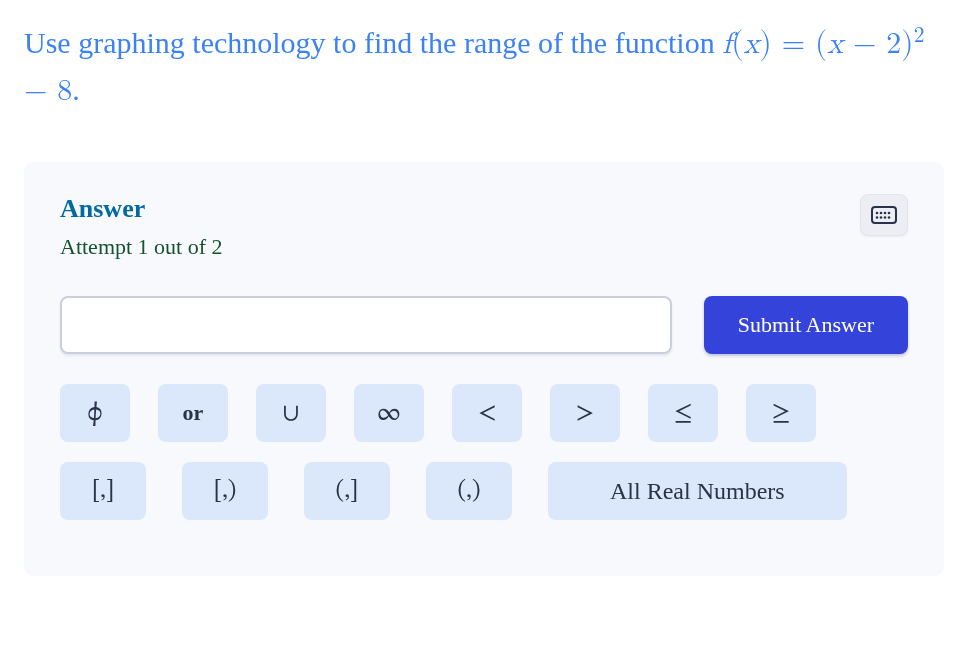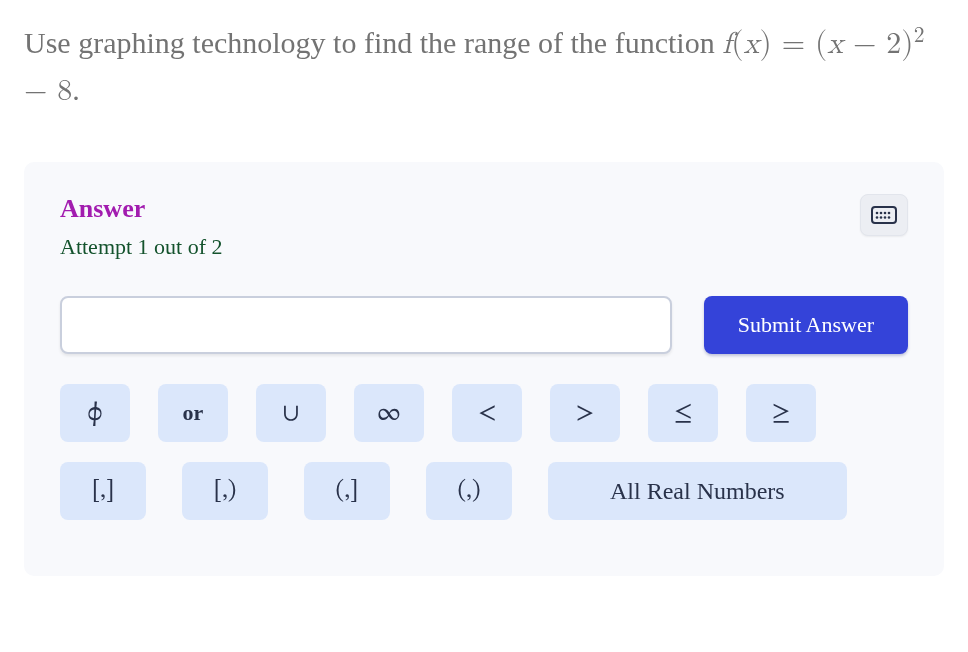--- a/index.html
+++ b/index.html
@@ -6,21 +6,21 @@
   body {
     font-family: Georgia, 'Times New Roman', serif;
     background: #fff;
     color: #1a1a2e;
     padding: 20px 24px;
     width: 968px;
   }
   .question {
     font-size: 30px;
     line-height: 1.5;
-    color: #737373;
+    color: #3b82f6;
     margin-bottom: 48px;
   }
   .math {
     font-family: 'Latin Modern Math', 'STIX Two Math', 'Cambria Math', Georgia, serif;
     font-style: normal;
   }
   .math .var { font-style: italic; }
   .math .paren { font-size: 1.05em; }
   .math sup { font-size: 0.72em; vertical-align: super; }
   .answer-panel {
@@ -30,21 +30,21 @@
     position: relative;
   }
   .answer-header {
     display: flex;
     justify-content: space-between;
     align-items: flex-start;
   }
   .answer-title {
     font-weight: 700;
     font-size: 26px;
-    color: #a21caf;
+    color: #0369a1;
     margin-bottom: 10px;
   }
   .attempt {
     color: #14532d;
     font-size: 22px;
     margin-bottom: 36px;
   }
   .kbd-button {
     width: 48px;
     height: 42px;

